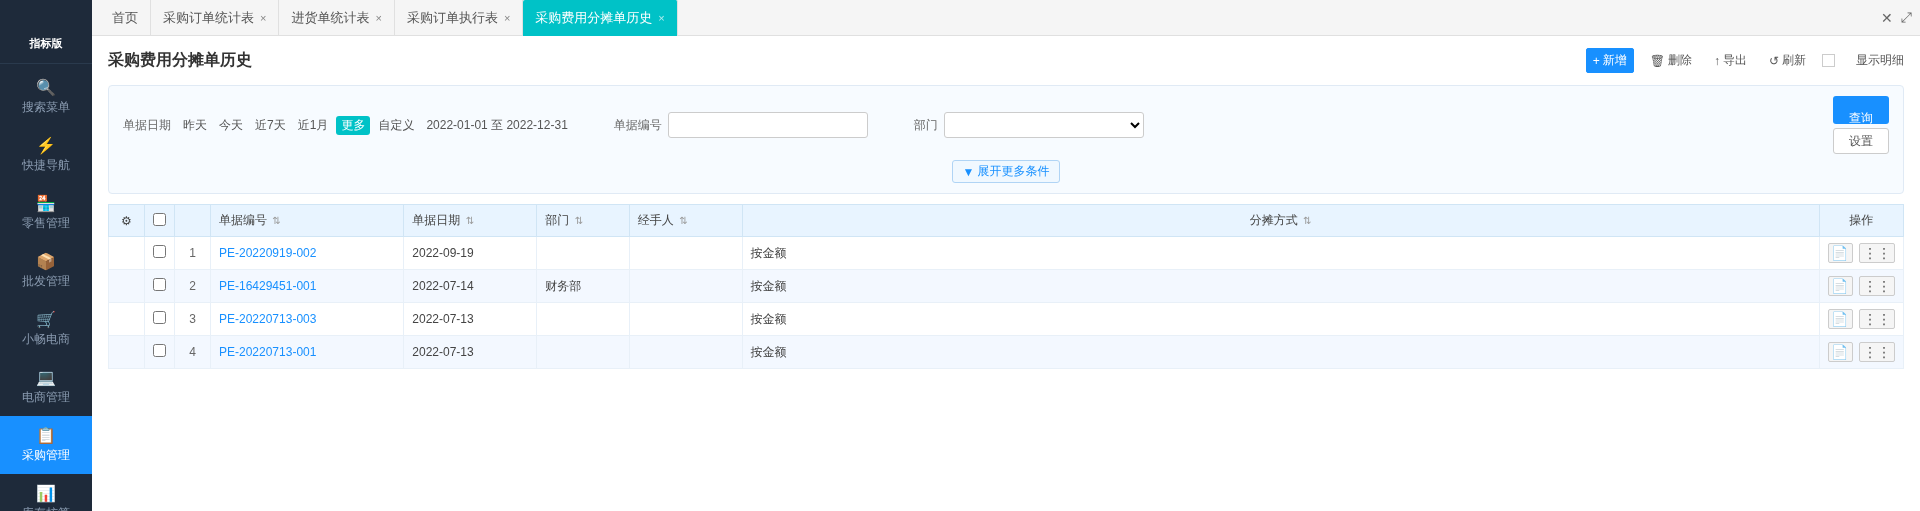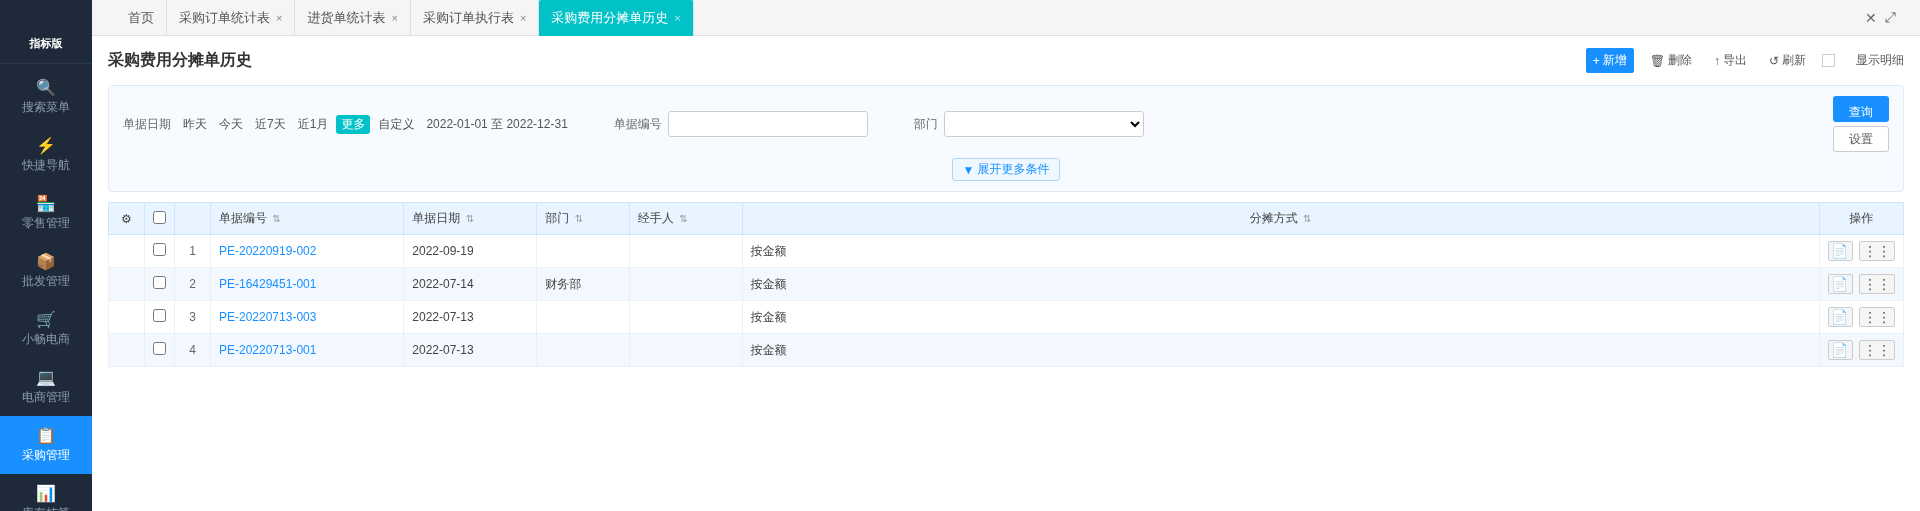--- a/index.html
+++ b/index.html
@@ -35,21 +35,21 @@
       background: #fff;
       overflow: hidden;
     }
 
     
     .tab-bar {
       display: flex;
       align-items: center;
       background: #f5f5f5;
       border-bottom: 1px solid #e0e0e0;
-      padding: 0 24px;
+      padding: 0 8px;
       height: 36px;
       flex-shrink: 0;
     }
     .tab-item {
       display: flex;
       align-items: center;
       padding: 0 12px;
       height: 36px;
       font-size: 13px;
       cursor: pointer;
@@ -191,21 +191,21 @@
       width: 200px;
       height: 26px;
       outline: none;
       background: #fff;
     }
     .query-btn {
       background: #1890ff;
       color: #fff;
       border: none;
       border-radius: 3px;
-      padding: 8px 16px;
+      padding: 14px 16px;
       font-size: 12px;
       cursor: pointer;
       height: 26px;
     }
     .setting-btn {
       border: 1px solid #ccc;
       background: #fff;
       color: #555;
       border-radius: 3px;
       padding: 3px 10px;

